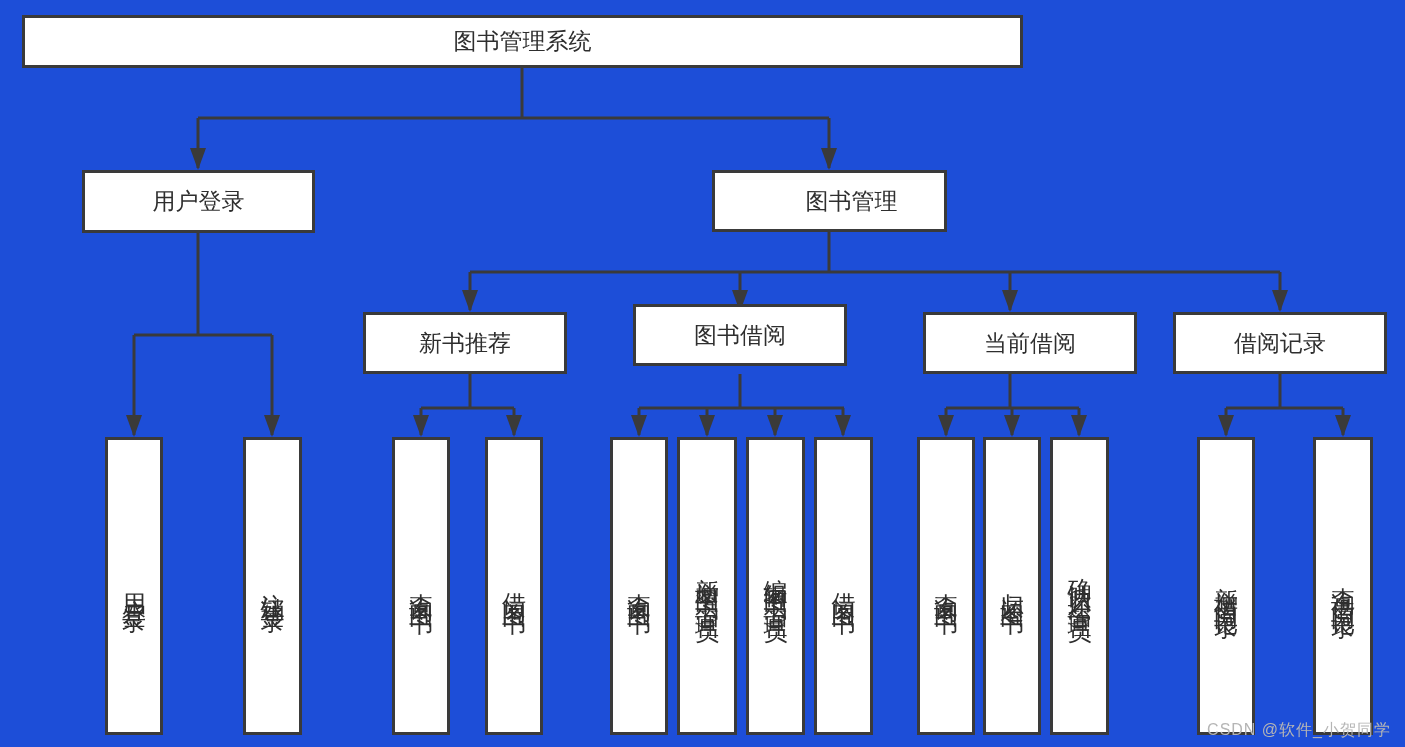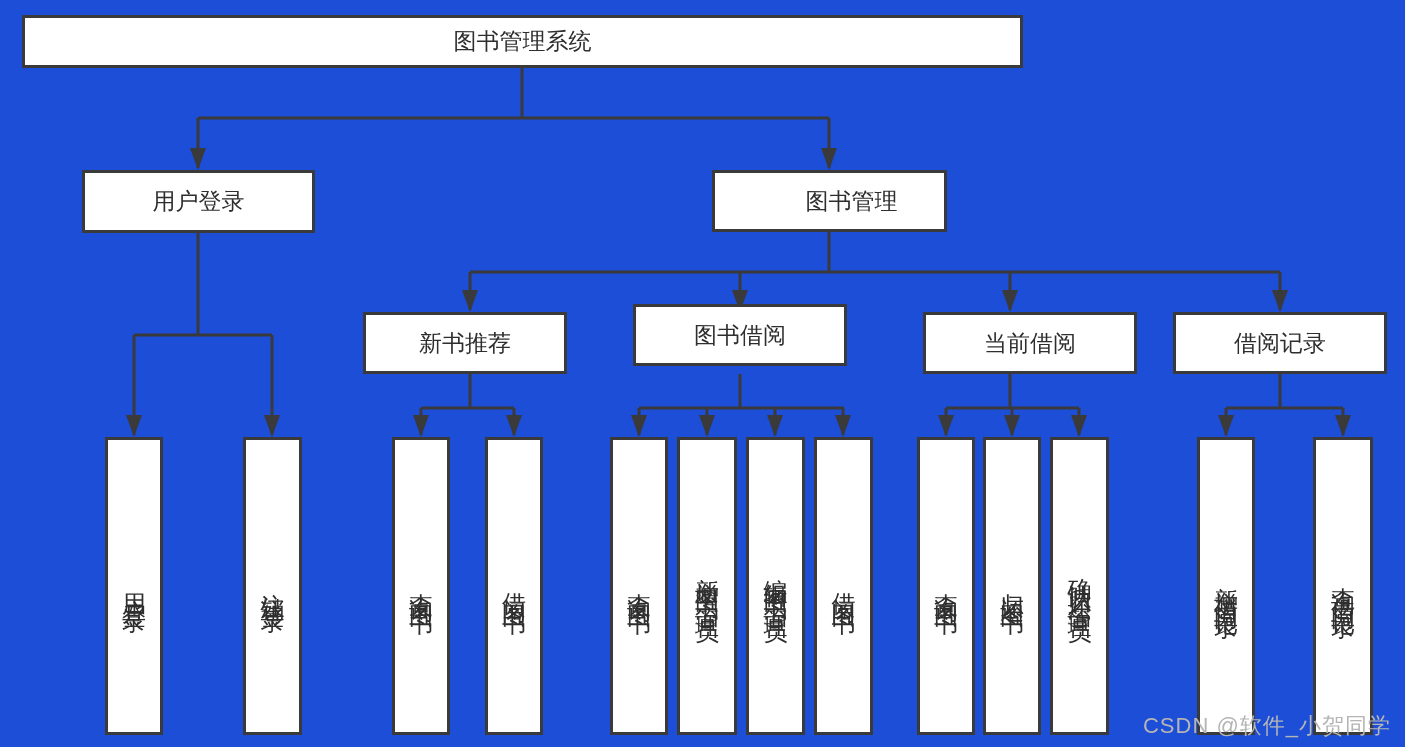--- a/index.html
+++ b/index.html
@@ -40,21 +40,21 @@
     color: #2e2e2e;
     writing-mode: vertical-rl;
     text-orientation: mixed;
     letter-spacing: 6px;
     line-height: 1;
   }
   .watermark {
     position: absolute;
     right: 14px;
     bottom: 6px;
-    font-size: 22px;
+    font-size: 16px;
     color: #b5b5b5;
     letter-spacing: 1px;
     white-space: nowrap;
   }
 </style>
 </head>
 <body>
 
 <div class="canvas">
 

